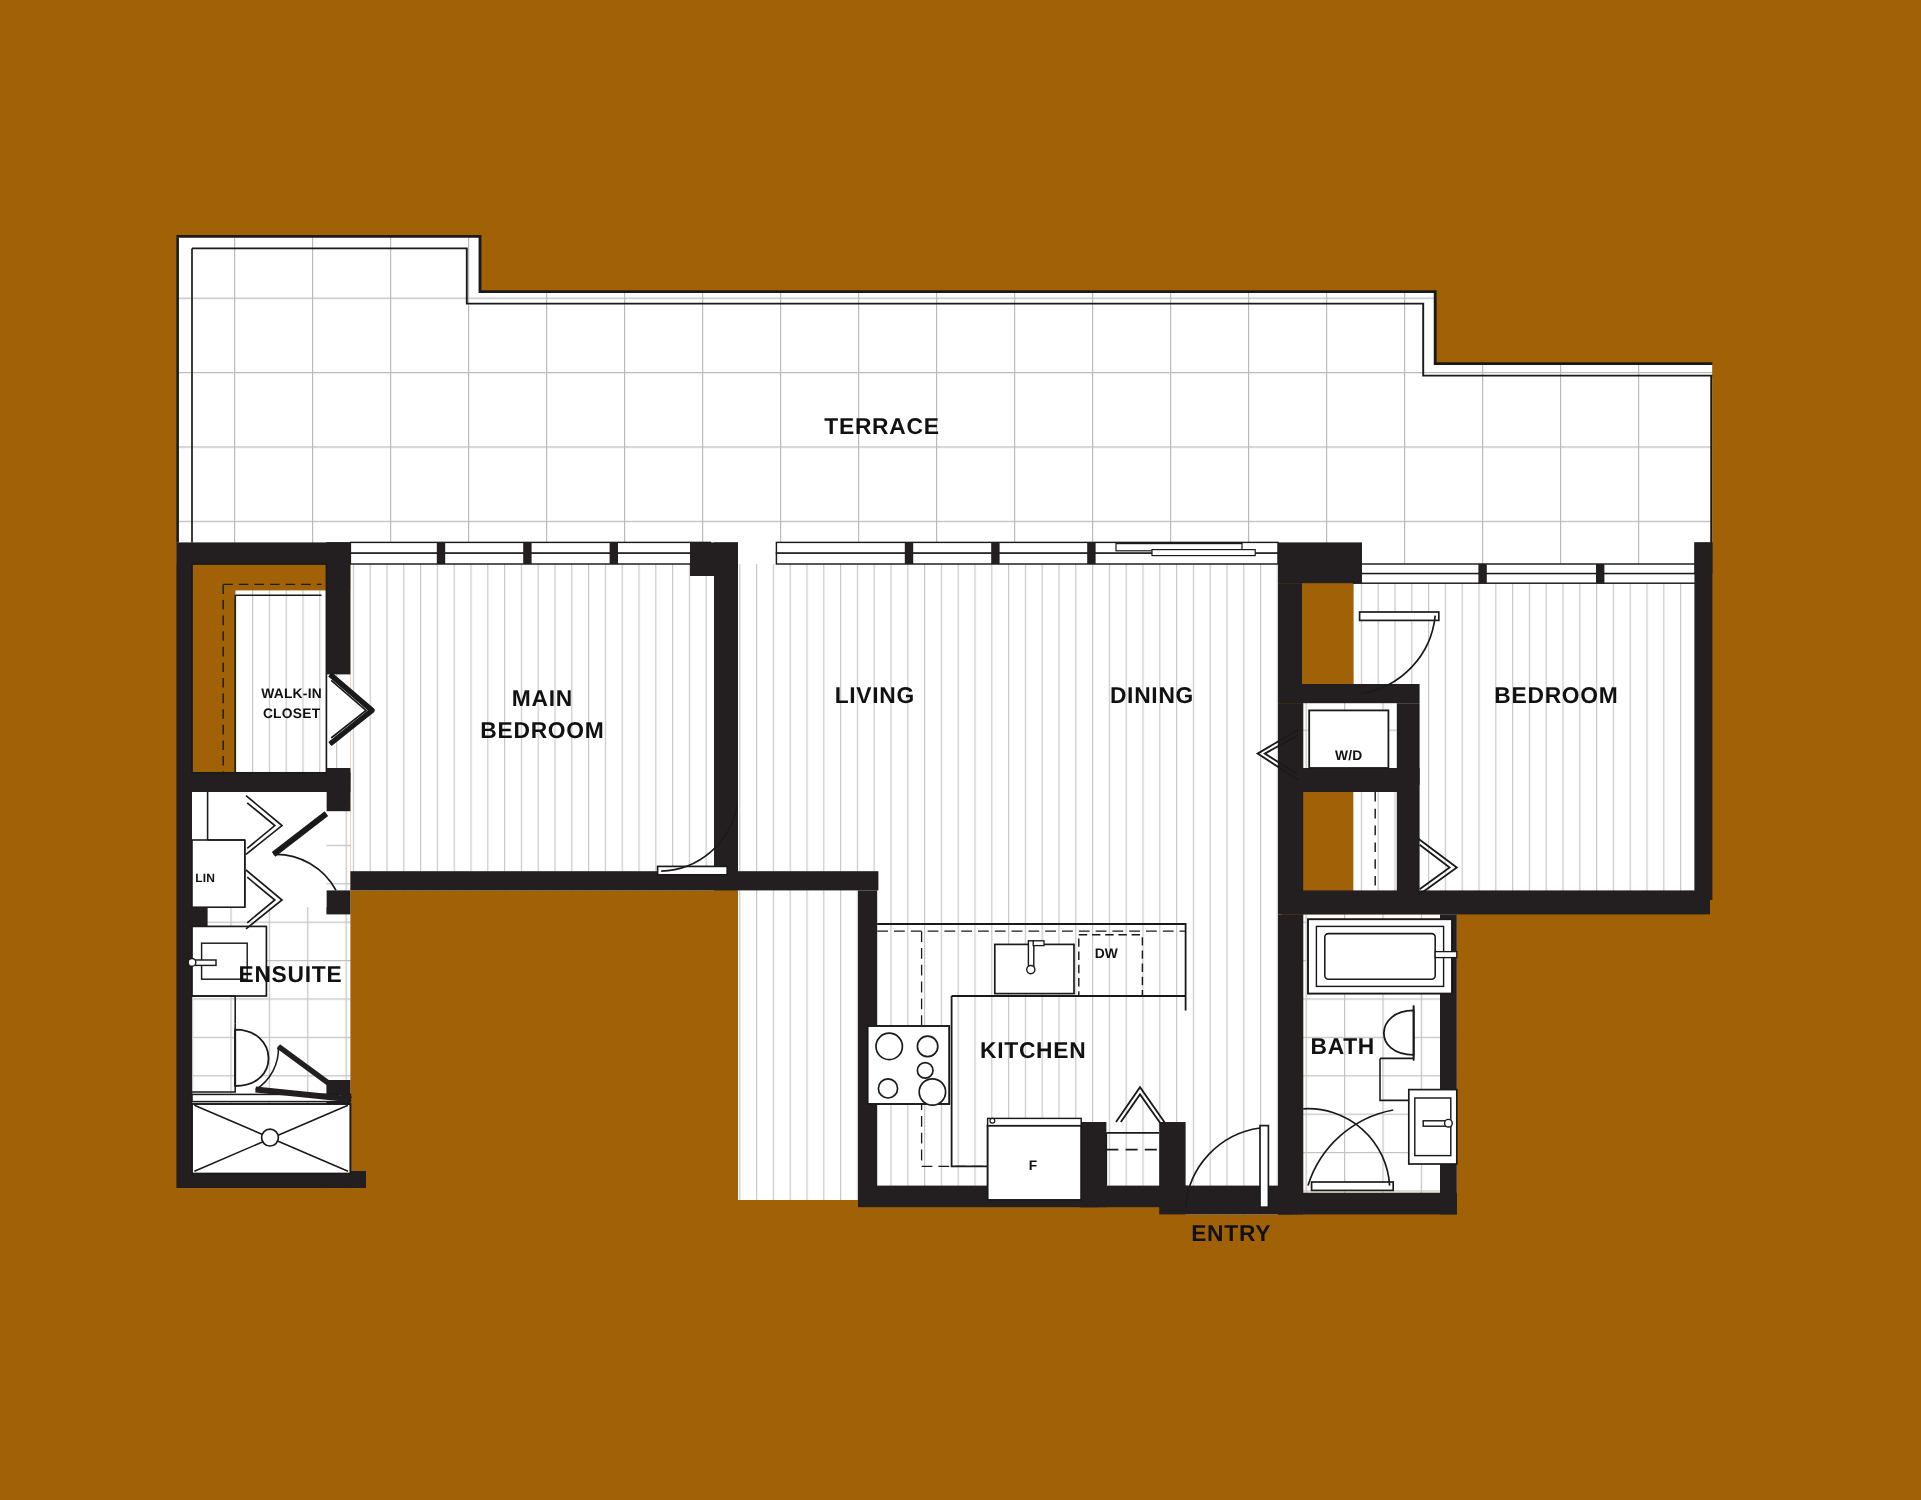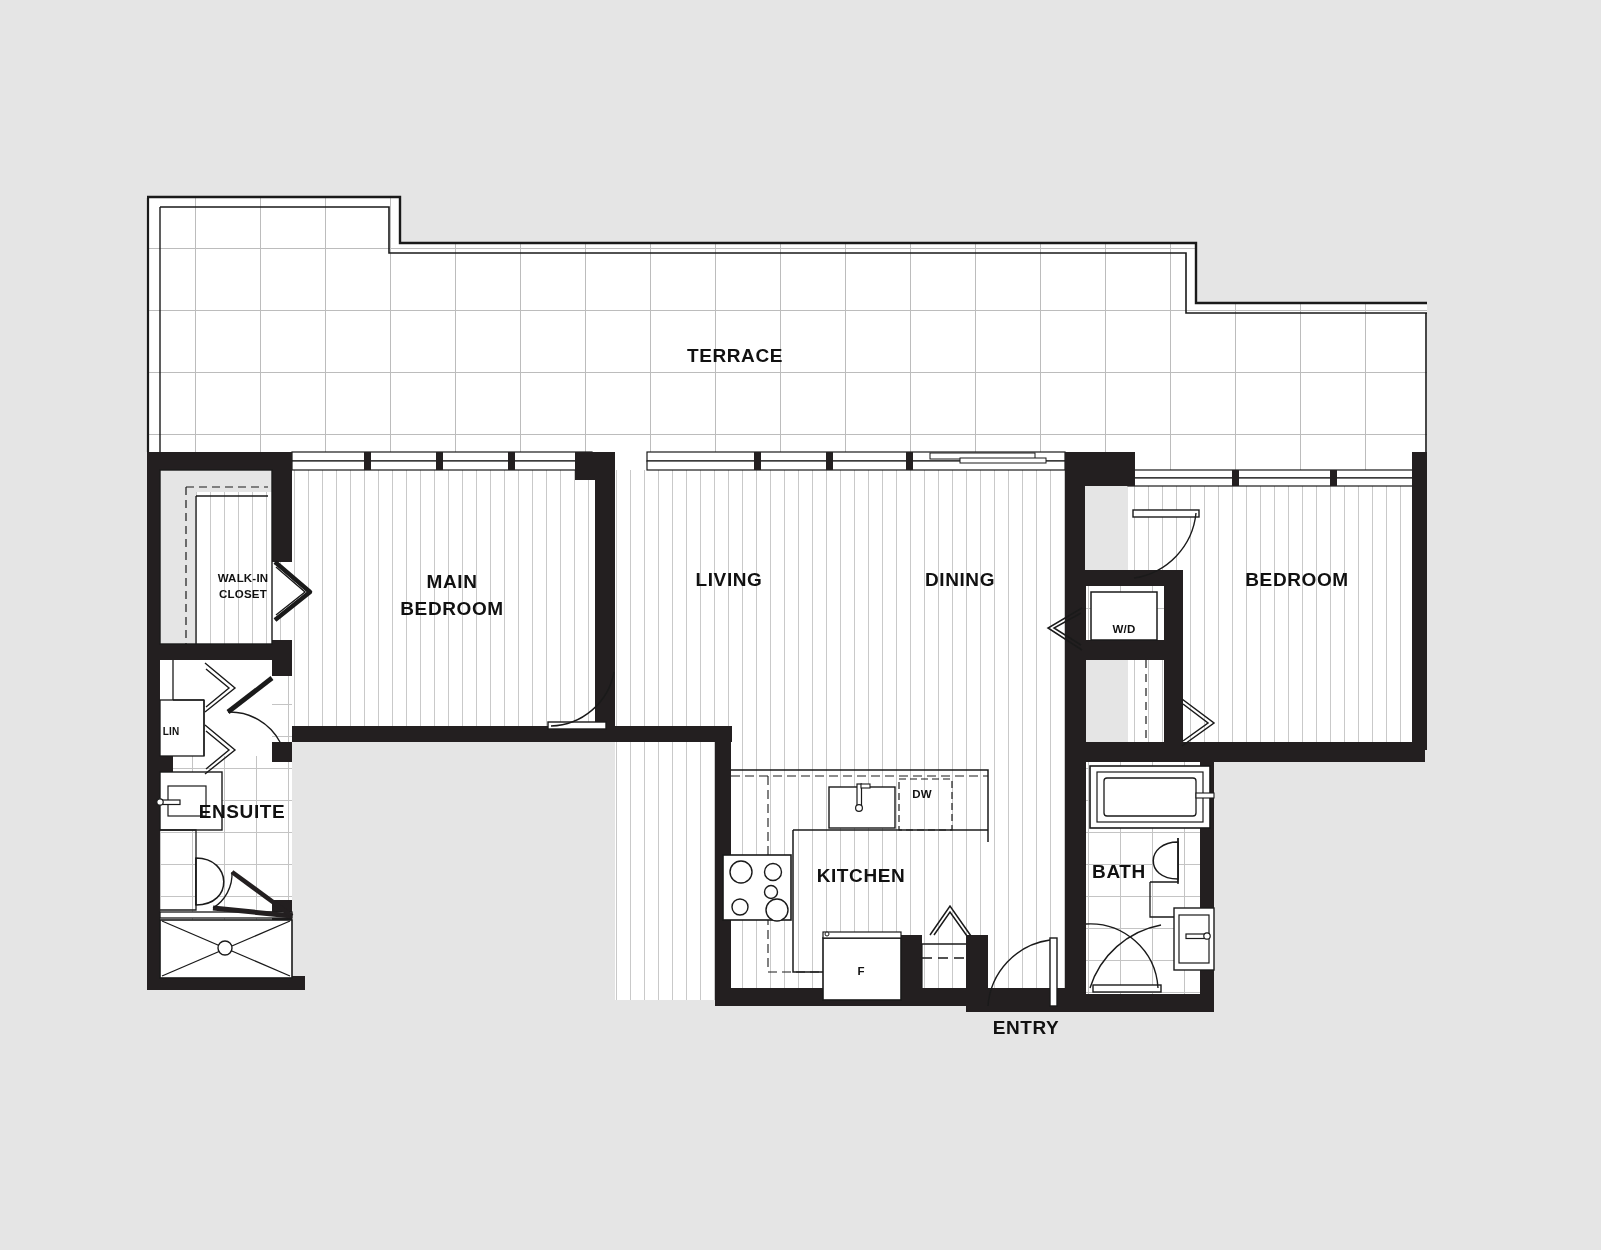--- a/index.html
+++ b/index.html
@@ -1,17 +1,17 @@
 <!DOCTYPE html>
 <html><head>
 <meta charset="utf-8">
 <style>
   html,body{margin:0;padding:0;background:#ffffff;}
   body{width:1601px;height:1250px;font-family:"Liberation Sans",sans-serif;overflow:hidden;}
-  #stage{position:relative;width:1601px;height:1250px;background:#e5e5e5;}
+  #stage{position:relative;width:1601px;height:1250px;background:#a16207;}
   svg{display:block;}
   .rmlabel{font-family:"Liberation Sans",sans-serif;font-weight:bold;fill:#111111;text-anchor:middle;}
   .lg{font-size:19px;letter-spacing:.6px;}
   .sm{font-size:11.5px;letter-spacing:.2px;}
   .xs{font-size:10px;letter-spacing:.2px;}
 </style>
 </head>
 <body>
 
 <div id="stage">

